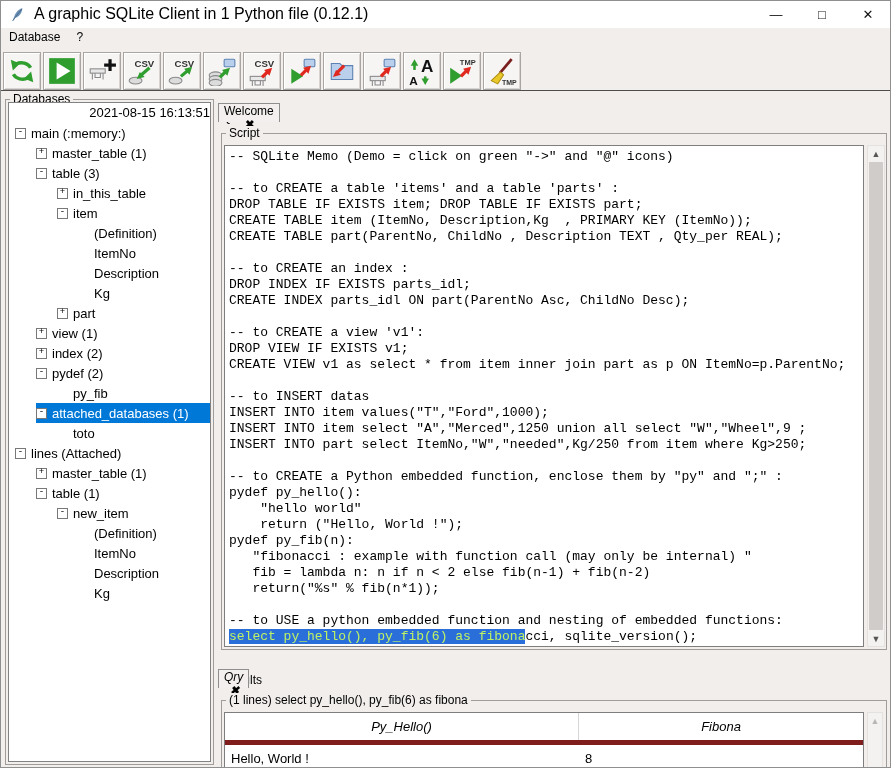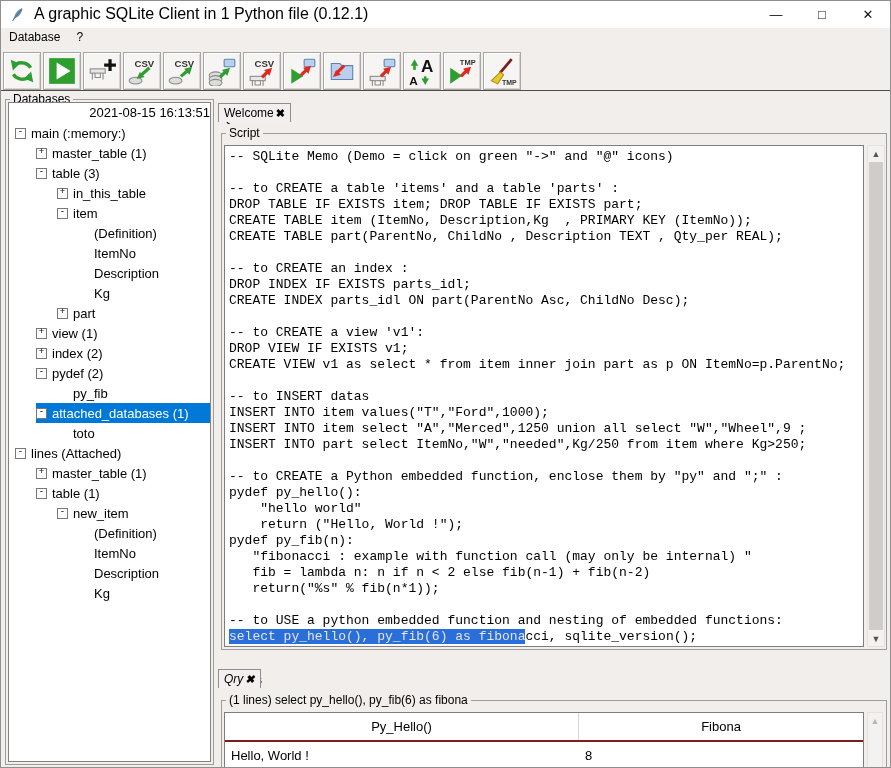--- a/index.html
+++ b/index.html
@@ -42,38 +42,38 @@
   .tree-row{height:20px;display:flex;align-items:center;font-size:13px;white-space:nowrap;}
   .t-ind{flex:none;}
   .t-main{flex:1;display:flex;align-items:center;height:100%;}
   .t-main.rowsel{background:#0078d7;color:#fff;}
   .expander{flex:none;width:9px;height:9px;border:1px solid #787878;background:#fff;color:#000;
             font:9px/7px "Liberation Mono",monospace;text-align:center;margin-right:5px;box-sizing:content-box;}
   .t-leafpad{flex:none;width:16px;}
 
   
   .tab{position:absolute;height:19px;display:flex;align-items:center;background:#f2efee;
-       border:1px solid #8e8e8e;border-bottom:none;padding:0 5px;font-size:12px;box-sizing:border-box;}
+       border:1px solid #8e8e8e;border-bottom:none;padding:0 5px;font-size:12px;box-sizing:border-box;flex-direction:column;}
   .tab-close{margin-left:2px;font-weight:bold;font-size:11px;}
 
   #scriptgroup{left:220px;top:42px;width:666px;height:517px;}
   .script-area{position:absolute;left:2px;top:11px;bottom:2px;width:640px;background:#fff;
                border:1px solid #7e7e7e;overflow:hidden;box-sizing:border-box;}
   .script-area pre{margin:0;padding:3px 0 0 4px;font-family:"Liberation Mono","DejaVu Sans Mono",monospace;
                    font-size:13px;line-height:16px;}
-  .hl{background:#2a6ed9;color:#e5e5e5;}
+  .hl{background:#2a6ed9;color:#bef264;}
   .vscroll{position:absolute;right:1px;top:11px;bottom:2px;width:18px;background:#f4f2f1;border:1px solid #e4e1df;box-sizing:border-box;}
   .vs-arrow{height:15px;display:flex;align-items:center;justify-content:center;color:#555;font-size:9px;}
   .vs-thumb{position:absolute;left:1px;right:1px;top:16px;bottom:16px;background:#cfccc9;}
   .vs-down{position:absolute;bottom:0;left:0;right:0;}
 
   #resultsgroup{left:220px;top:609px;width:666px;height:74px;}
   .rtable{position:absolute;left:2px;top:11px;width:640px;height:60px;background:#fff;
           border:1px solid #7e7e7e;box-sizing:border-box;overflow:hidden;}
-  .rhead{display:flex;height:27px;border-bottom:2px solid #7f1d1d;}
+  .rhead{display:flex;height:27px;border-bottom:5px solid #7f1d1d;font-style:italic;}
   .rhead .cell{display:flex;align-items:center;justify-content:center;font-size:13px;box-sizing:border-box;}
   .rrow{display:flex;height:26px;}
   .rrow .cell{display:flex;align-items:center;font-size:13px;padding-left:6px;box-sizing:border-box;}
   .c1{width:55.5%;border-right:1px solid #d6d6d6;}
   .c2{width:44.5%;}
   .rrow .c1{border-right:none;}
   .rscroll{position:absolute;right:3px;top:11px;width:16px;height:60px;background:#f4f2f1;border:1px solid #e4e1df;
            box-sizing:border-box;color:#b9b6b3;font-size:9px;display:flex;justify-content:center;padding-top:3px;}
 </style>
 </head>

